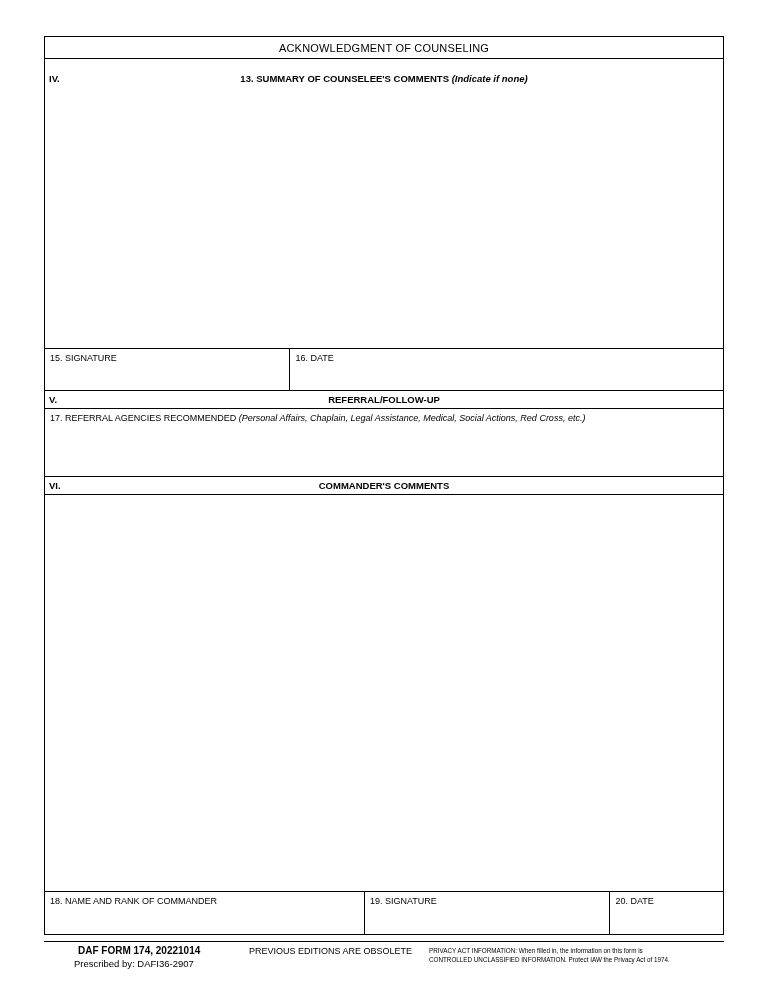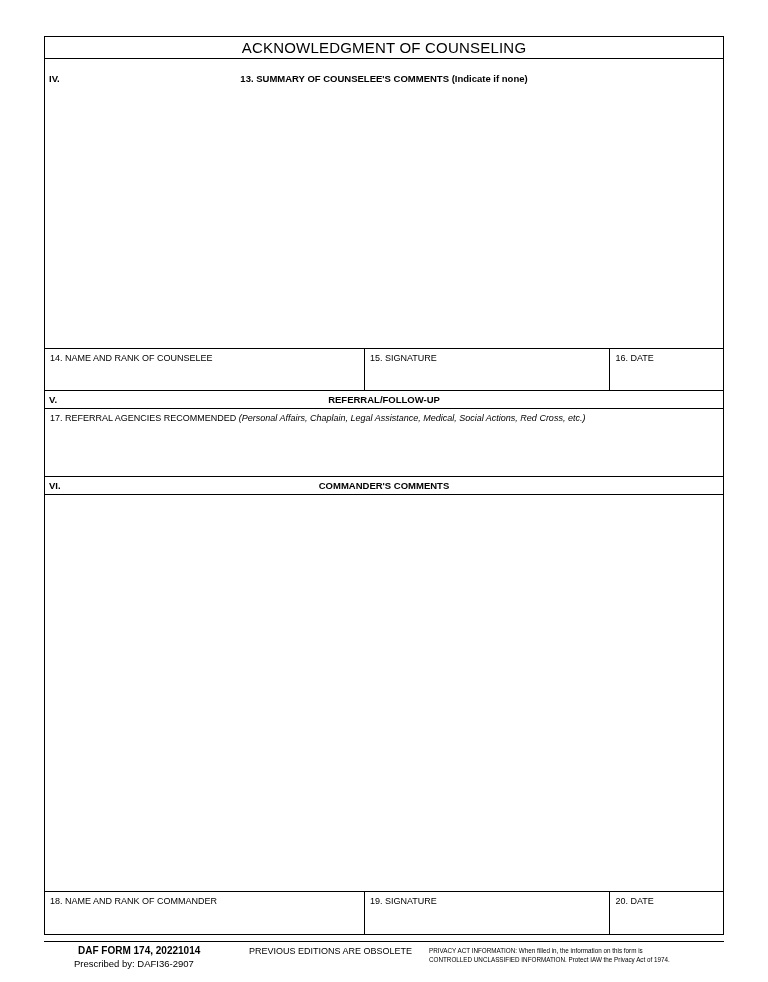--- a/index.html
+++ b/index.html
@@ -36,21 +36,21 @@
     box-sizing: border-box;
     position: relative;
   }
   .row:last-child { border-bottom: none; }
 
   .title-bar {
     height: 22px;
     display: flex;
     align-items: center;
     justify-content: center;
-    font-size: 15px;
+    font-size: 11px;
     letter-spacing: .2px;
   }
 
   .section-head {
     height: 18px;
     position: relative;
     font-size: 9.5px;
     font-weight: bold;
   }
   .section-head .roman {
@@ -108,21 +108,21 @@
     font-size: 9.5px;
     font-weight: bold;
   }
   .iv-head .center {
     position: absolute;
     left: 0; right: 0; top: 2px;
     text-align: center;
     font-size: 9.5px;
     font-weight: bold;
   }
-  .iv-head .center .ital { }
+  .iv-head .center .ital { font-style: italic; }
 
   .footer {
     position: absolute;
     left: 44px;
     top: 941px;
     width: 680px;
     height: 34px;
   }
   .footer .rule {
     position: absolute;
@@ -179,24 +179,20 @@
         <span class="roman">IV.</span>
         <span class="center">
           <span>13. SUMMARY OF COUNSELEE'S COMMENTS</span>
           <span class="ital">(Indicate if none)</span>
         </span>
       </div>
       <div style="position:absolute;left:5px;top:20px;right:5px;bottom:4px;font-size:9px;"></div>
     </div>
 
     <div class="row triple">
-      <div class="cell c-name">
-        <span class="block-label">14. NAME AND RANK OF COUNSELEE</span>
-        <span style="position:absolute;left:8px;top:20px;font-size:9px;"></span>
-      </div>
       <div class="cell c-sig">
         <span class="block-label">15. SIGNATURE</span>
         <span style="position:absolute;left:8px;top:20px;font-size:9px;"></span>
       </div>
       <div class="cell c-date">
         <span class="block-label">16. DATE</span>
         <span style="position:absolute;left:8px;top:20px;font-size:9px;"></span>
       </div>
     </div>
 

